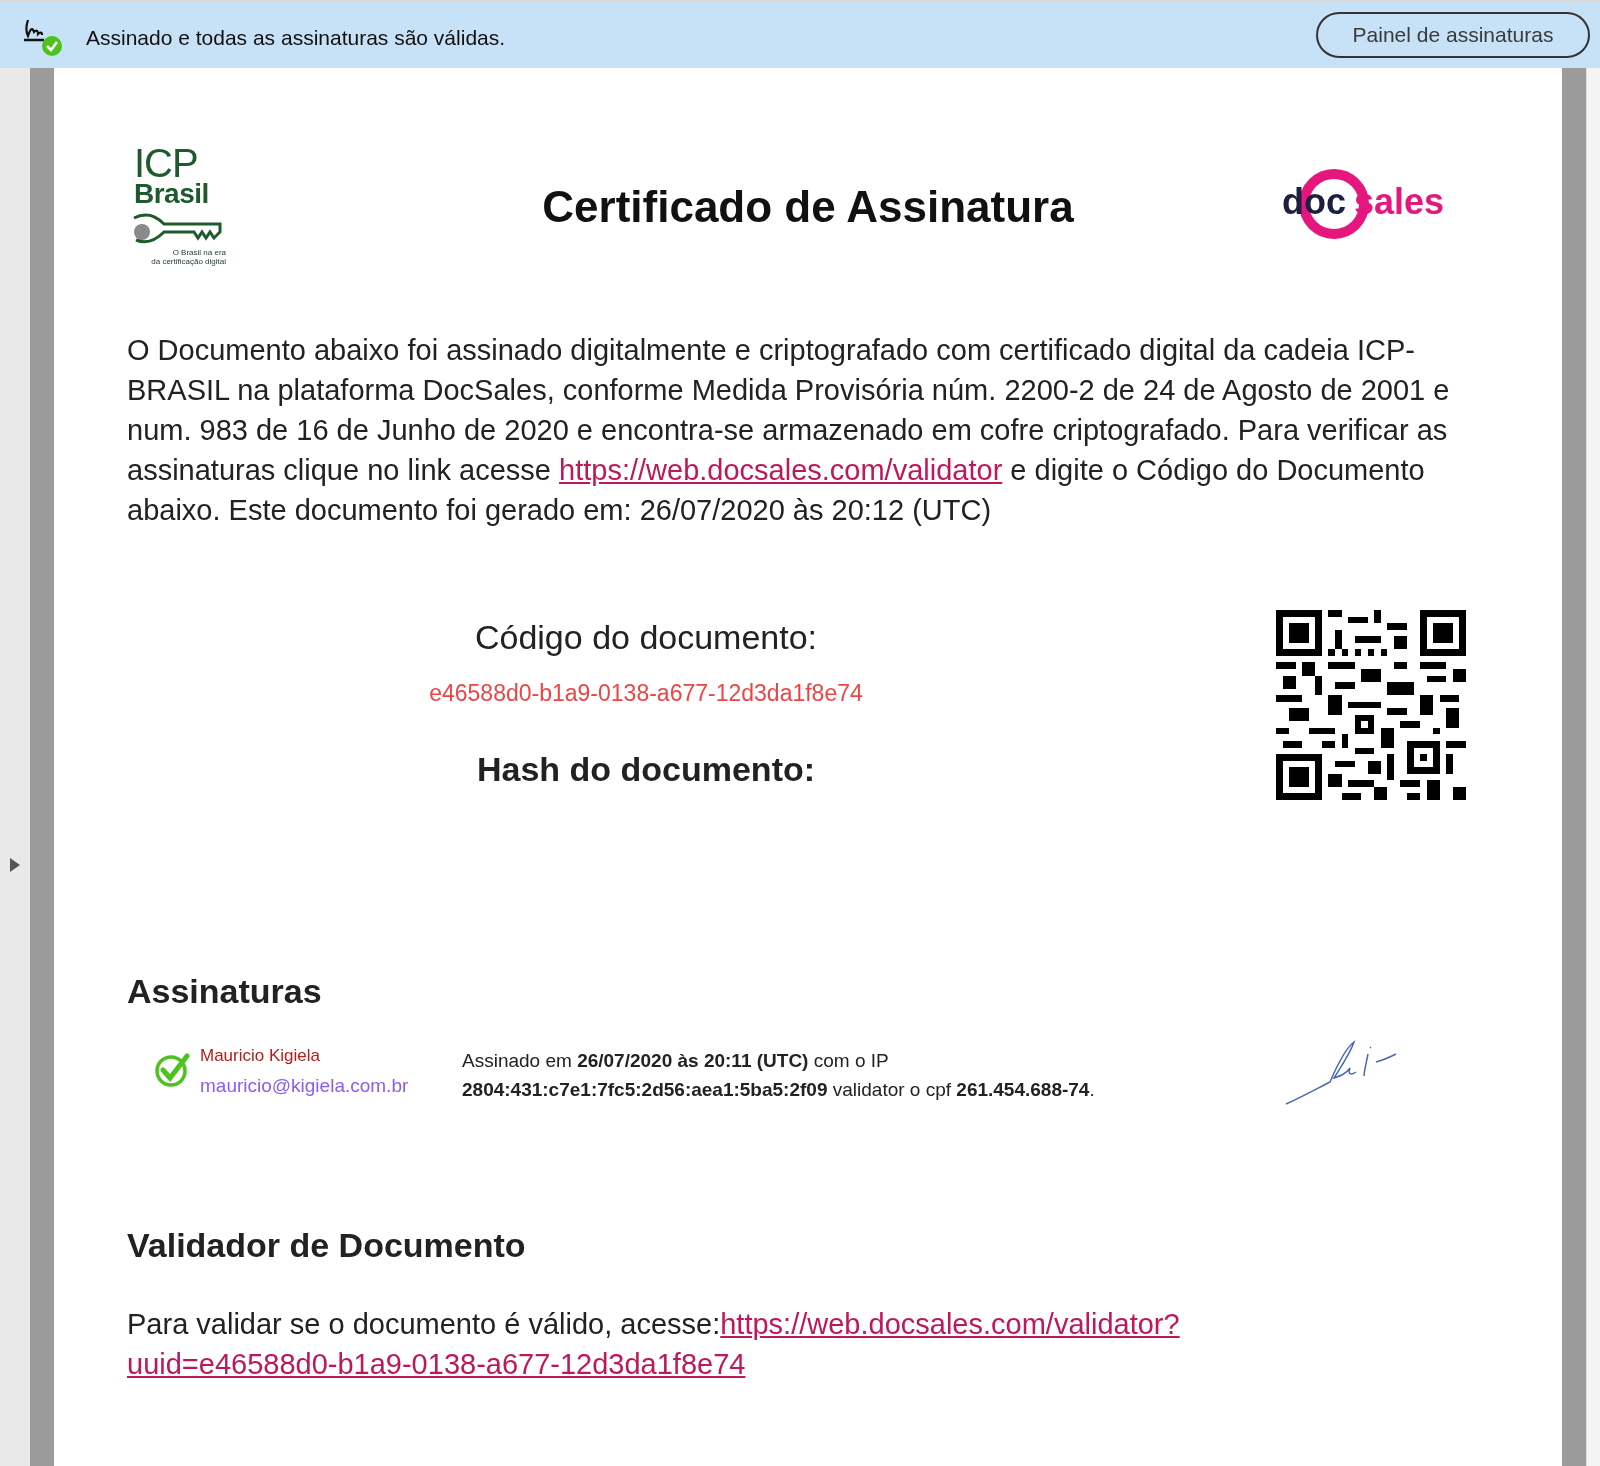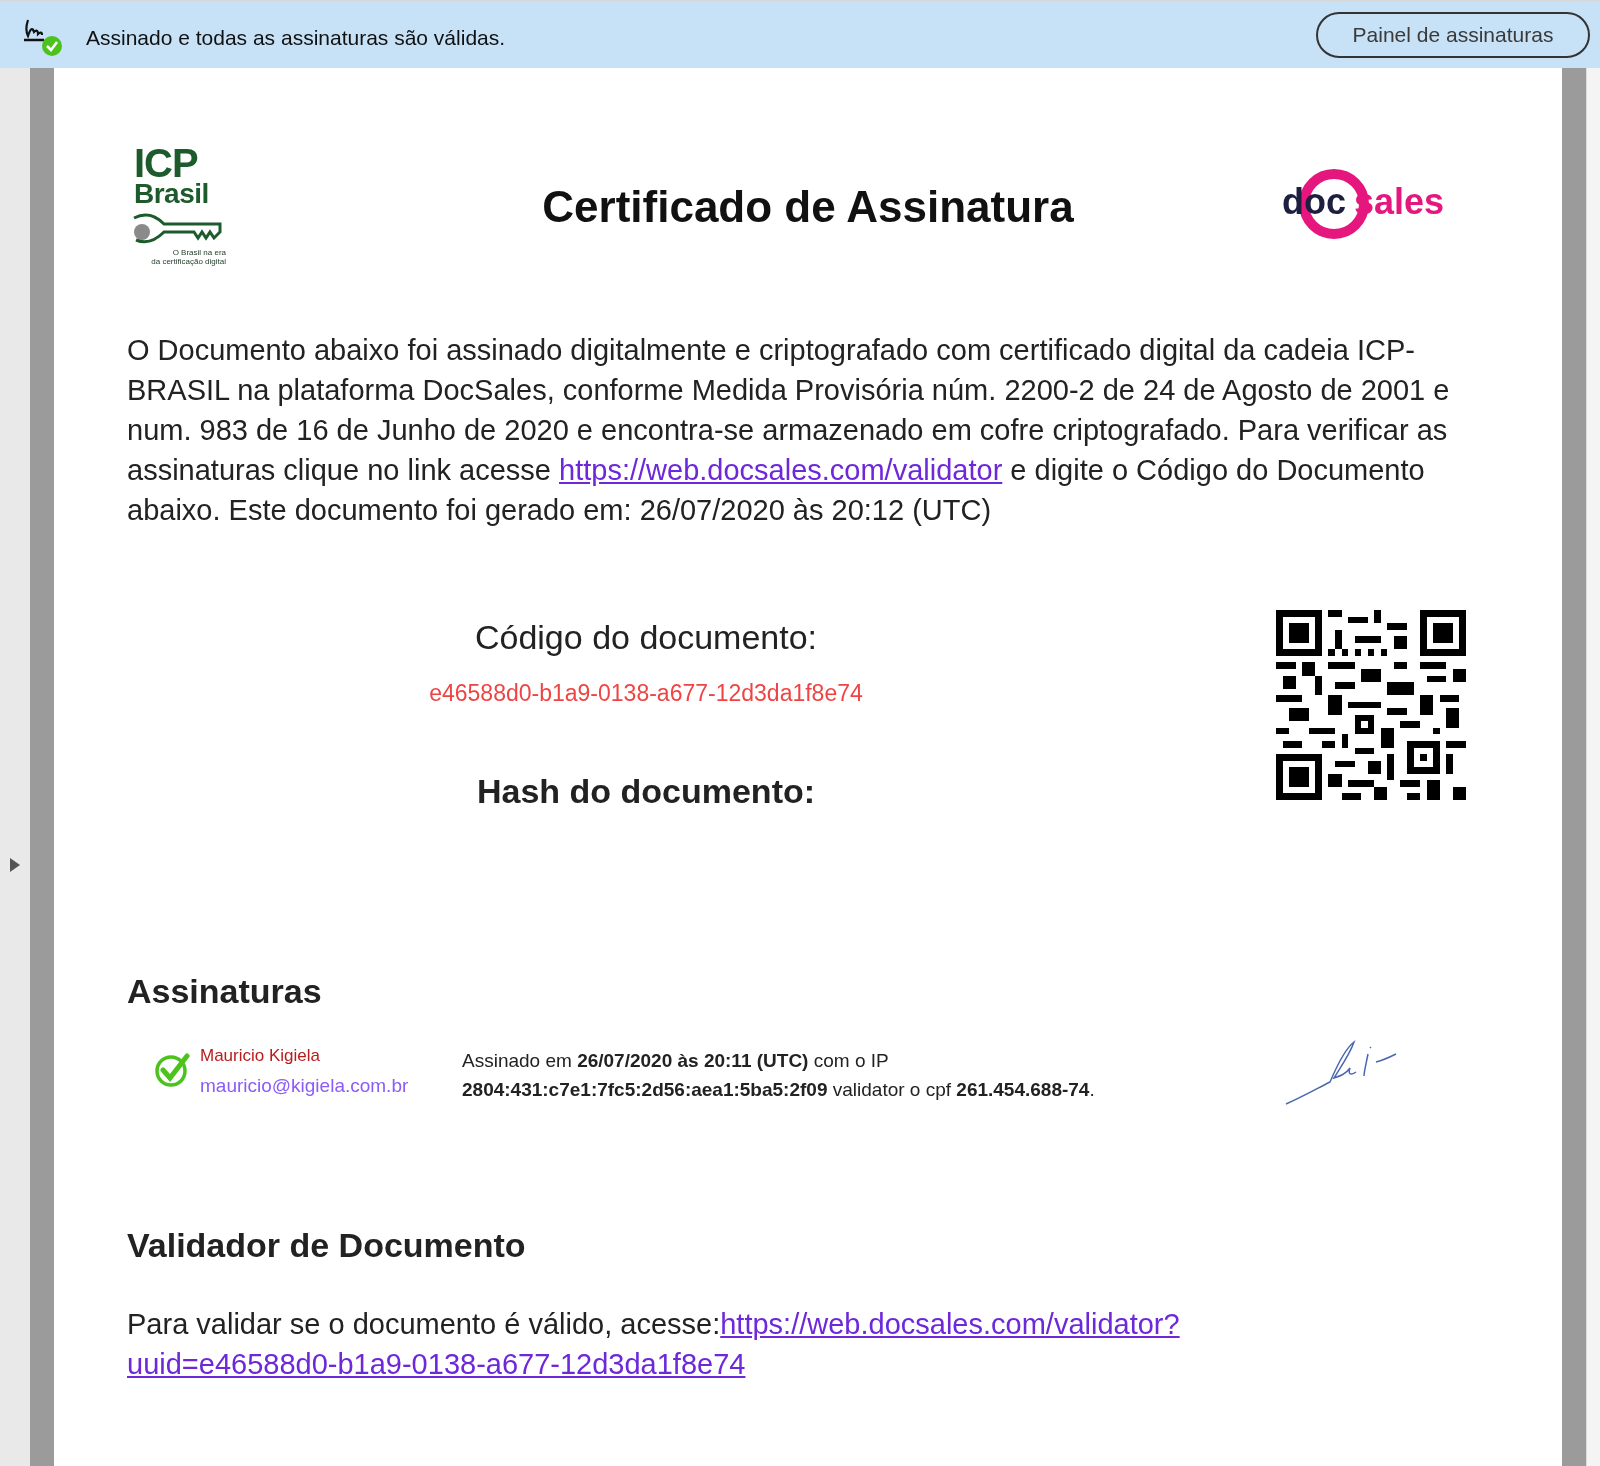--- a/index.html
+++ b/index.html
@@ -26,34 +26,34 @@
   
   .side-panel { position: absolute; left: 0; top: 68px; width: 30px; height: 1398px; background: #e9e9e9; }
   .side-toggle { position: absolute; left: 10px; top: 790px; width: 0; height: 0;
     border-top: 7px solid transparent; border-bottom: 7px solid transparent; border-left: 10px solid #555; cursor: pointer; }
   .gutter-left { position: absolute; left: 30px; top: 68px; width: 24px; height: 1398px; background: #9b9b9b; }
   .gutter-right { position: absolute; left: 1562px; top: 68px; width: 24px; height: 1398px; background: #9b9b9b; }
   .scroll-track { position: absolute; left: 1586px; top: 68px; width: 14px; height: 1398px; background: #f4f4f4; border-left: 1px solid #ddd; }
   
   .page { position: absolute; left: 54px; top: 68px; width: 1508px; height: 1398px; background: #fff; }
   .icp-logo { position: absolute; left: 80px; top: 76px; width: 92px; height: 126px; }
-  .icp-title { position: absolute; left: 0; top: 0; font-size: 40px; font-weight: bold; color: #1e5b2c; letter-spacing: -1px; line-height: 38px; }
+  .icp-title { position: absolute; left: 0; top: 0; font-size: 40px; font-weight: normal; color: #1e5b2c; letter-spacing: -1px; line-height: 38px; }
   .icp-sub { position: absolute; left: 0; top: 36px; font-size: 28px; font-weight: bold; color: #1e5b2c; line-height: 28px; letter-spacing: -0.5px; }
   .icp-key { position: absolute; left: -4px; top: 66px; width: 96px; height: 36px; }
   .icp-caption { position: absolute; left: 0; top: 104px; width: 92px; font-size: 8px; line-height: 9px; text-align: right; color: #1e3a24; }
   .doc-title { position: absolute; left: 0; top: 114px; width: 1508px; text-align: center; font-size: 44px; font-weight: bold; color: #111; }
   .docsales-logo { position: absolute; left: 1228px; top: 100px; width: 180px; height: 72px; }
   .intro {
     position: absolute; left: 73px; top: 262px; width: 1330px;
     font-size: 29px; line-height: 40px; color: #222;
   }
-  a.link { color: #6d28d9; text-decoration: underline; }
+  a.link { color: #be185d; text-decoration: underline; }
   .code-label { position: absolute; left: 0; top: 550px; width: 1184px; text-align: center; font-size: 34px; color: #222; }
   .code-value { position: absolute; left: 0; top: 612px; width: 1184px; text-align: center; font-size: 23px; color: #ef4444; }
-  .hash-label { position: absolute; left: 0; top: 682px; width: 1184px; text-align: center; font-size: 34px; font-weight: bold; color: #222; margin-top: 22px; }
+  .hash-label { position: absolute; left: 0; top: 682px; width: 1184px; text-align: center; font-size: 34px; font-weight: bold; color: #222; }
   .hash-value { position: absolute; left: 73px; top: 746px; font-size: 23px; color: #222; }
   .qr { position: absolute; left: 1222px; top: 542px; width: 190px; height: 190px; }
   .h2 { position: absolute; left: 73px; font-size: 34px; font-weight: bold; color: #222; }
   .sig-row { position: absolute; left: 100px; top: 978px; width: 1300px; height: 70px; }
   .check-icon { position: absolute; left: 0; top: 6px; width: 36px; height: 36px; }
   .signer-name { position: absolute; left: 46px; top: 0; font-size: 17px; color: #b91c1c; }
   .signer-email { position: absolute; left: 46px; top: 29px; font-size: 19px; color: #8b5cf6; }
   .sig-details { position: absolute; left: 308px; top: 0; font-size: 19px; line-height: 29px; color: #222; width: 800px; }
   .sig-details b { font-weight: bold; }
   .handwriting { position: absolute; left: 1230px; top: 960px; width: 140px; height: 80px; }

